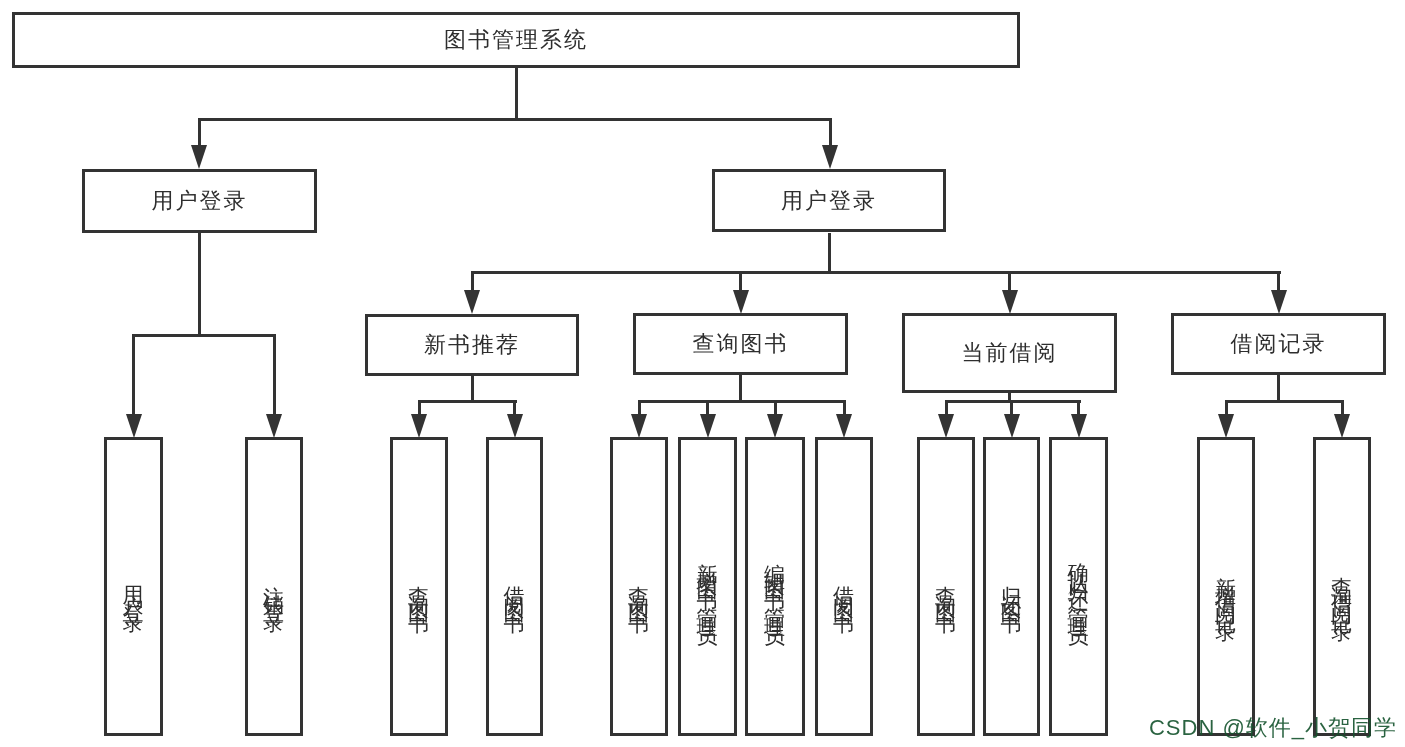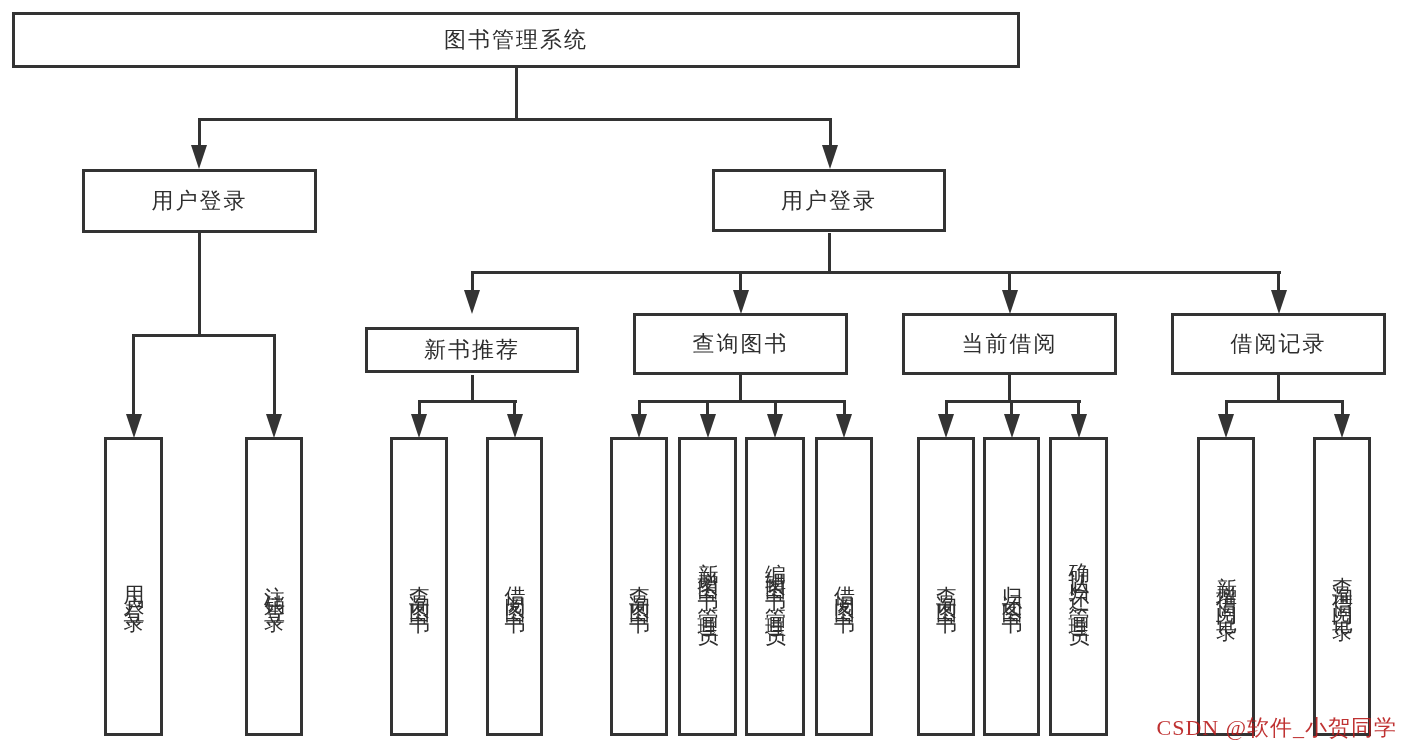--- a/index.html
+++ b/index.html
@@ -1,36 +1,36 @@
 <!DOCTYPE html>
 <html><head>
 <meta charset="utf-8">
 <style>
   html,body{margin:0;padding:0;background:#ffffff;}
   .canvas{
     position:relative;width:1405px;height:747px;background:#ffffff;overflow:hidden;
-    font-family:Liberation Serif, serif;color:#2e2e2e;
+    font-family:Liberation Sans, sans-serif;color:#2e2e2e;
   }
   .node{
     position:absolute;box-sizing:border-box;border:3px solid #333333;background:#ffffff;
     display:flex;align-items:center;justify-content:center;text-align:center;
   }
   .hlabel{font-size:22px;letter-spacing:2px;color:#2e2e2e;white-space:nowrap;}
   .vlabel{
     writing-mode:vertical-rl;text-orientation:mixed;
     font-size:21px;letter-spacing:9px;color:#2e2e2e;line-height:1;
   }
   .line{position:absolute;background:#333333;}
   .ah{
     position:absolute;width:0;height:0;
     border-left:8px solid transparent;border-right:8px solid transparent;
     border-top:24px solid #333333;
   }
   .watermark{
-    position:absolute;right:8px;bottom:4px;font-size:22px;color:#b91c1c;
+    position:absolute;right:8px;bottom:4px;font-size:22px;color:#14532d;
     opacity:.9;z-index:10;white-space:nowrap;letter-spacing:1px;
   }
 </style>
 </head>
 <body>
 
 <div class="canvas">
 
   <div class="line" style="left:515px;top:68px;width:3px;height:53px"></div>
   <div class="line" style="left:197.5px;top:118px;width:634px;height:3px"></div>
@@ -95,27 +95,27 @@
     <span class="hlabel">图书管理系统</span>
   </div>
 
   <div class="node" style="left:82px;top:169px;width:235px;height:64px">
     <span class="hlabel">用户登录</span>
   </div>
   <div class="node" style="left:712px;top:169px;width:234px;height:63px">
     <span class="hlabel">用户登录</span>
   </div>
 
-  <div class="node" style="left:365px;top:327px;width:214px;height:46px">
+  <div class="node" style="left:365px;top:314px;width:214px;height:62px">
     <span class="hlabel">新书推荐</span>
   </div>
   <div class="node" style="left:633px;top:313px;width:215px;height:62px">
     <span class="hlabel">查询图书</span>
   </div>
-  <div class="node" style="left:902px;top:313px;width:215px;height:62px">
+  <div class="node" style="left:902px;top:313px;width:215px;height:80px">
     <span class="hlabel">当前借阅</span>
   </div>
   <div class="node" style="left:1171px;top:313px;width:215px;height:62px">
     <span class="hlabel">借阅记录</span>
   </div>
 
   <div class="node" style="left:104px;top:437px;width:59px;height:299px">
     <span class="vlabel">用户登录</span>
   </div>
   <div class="node" style="left:245px;top:437px;width:58px;height:299px">

